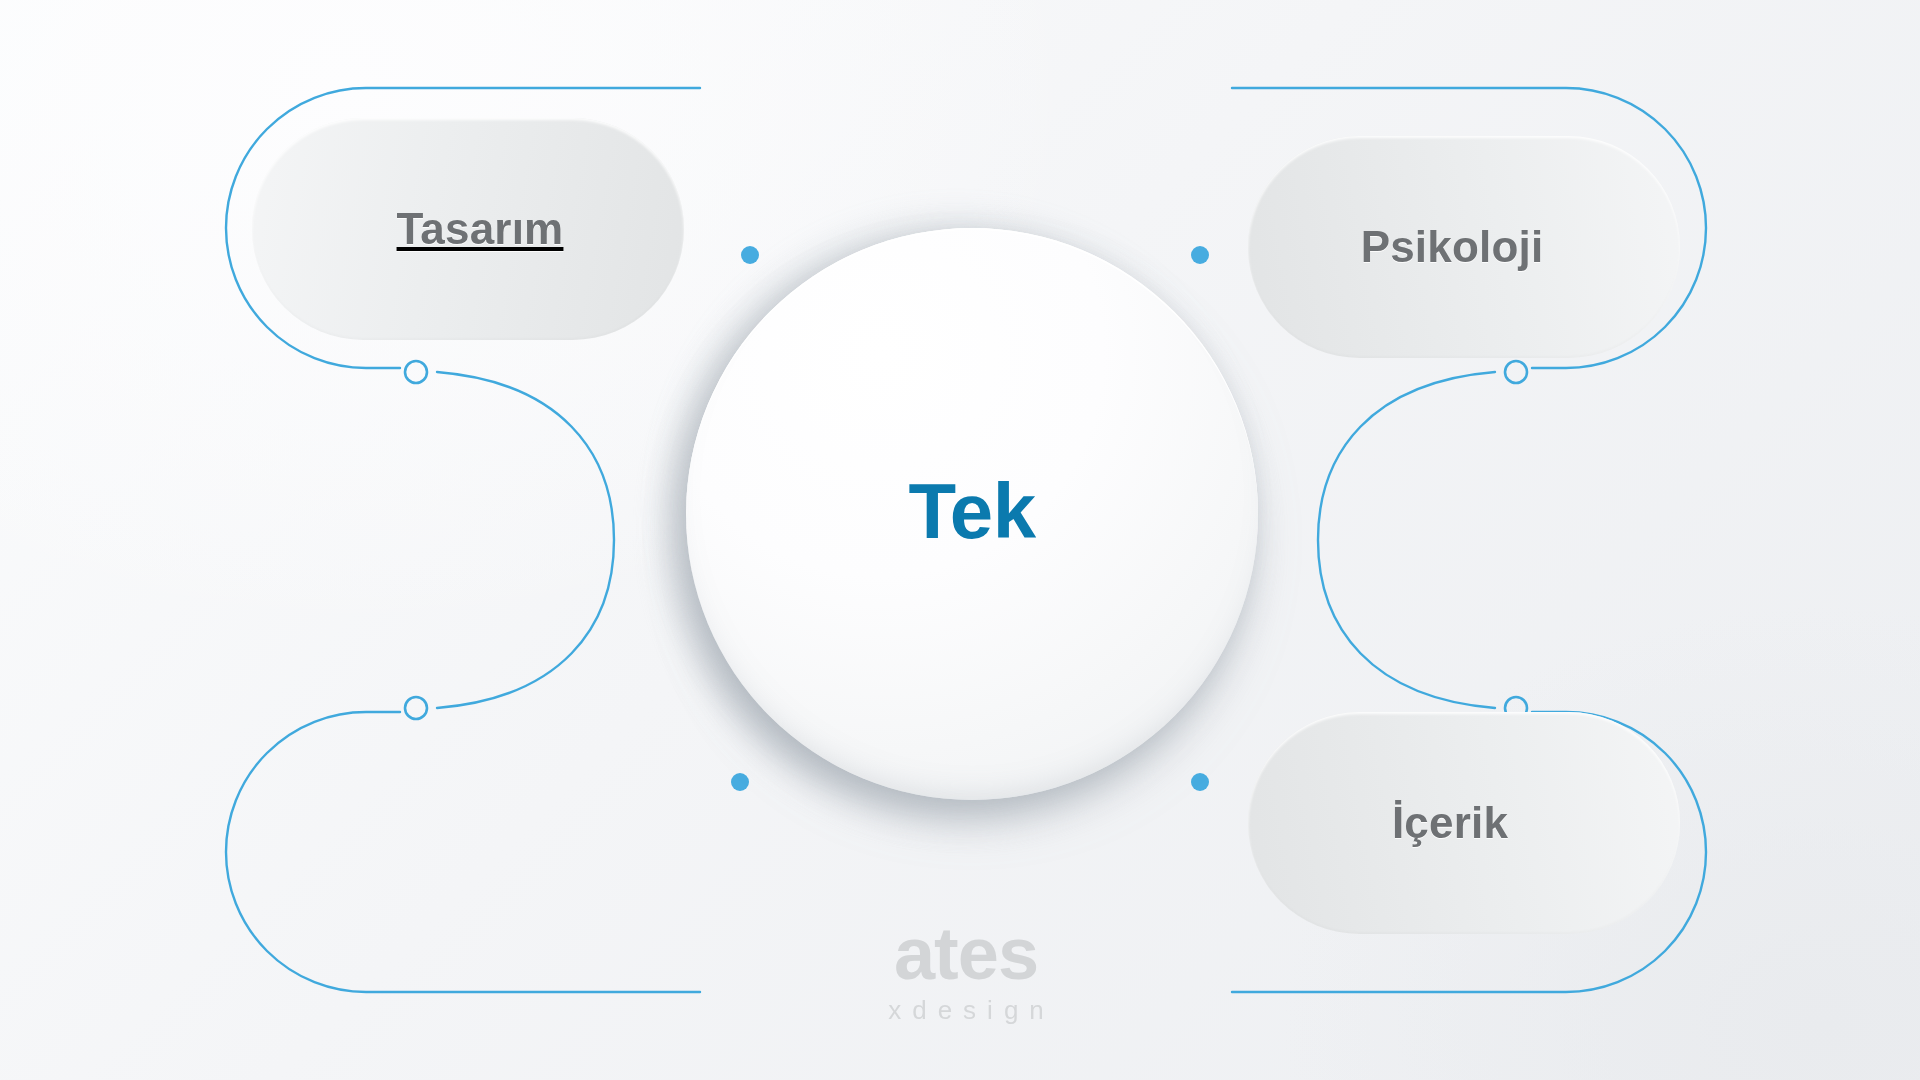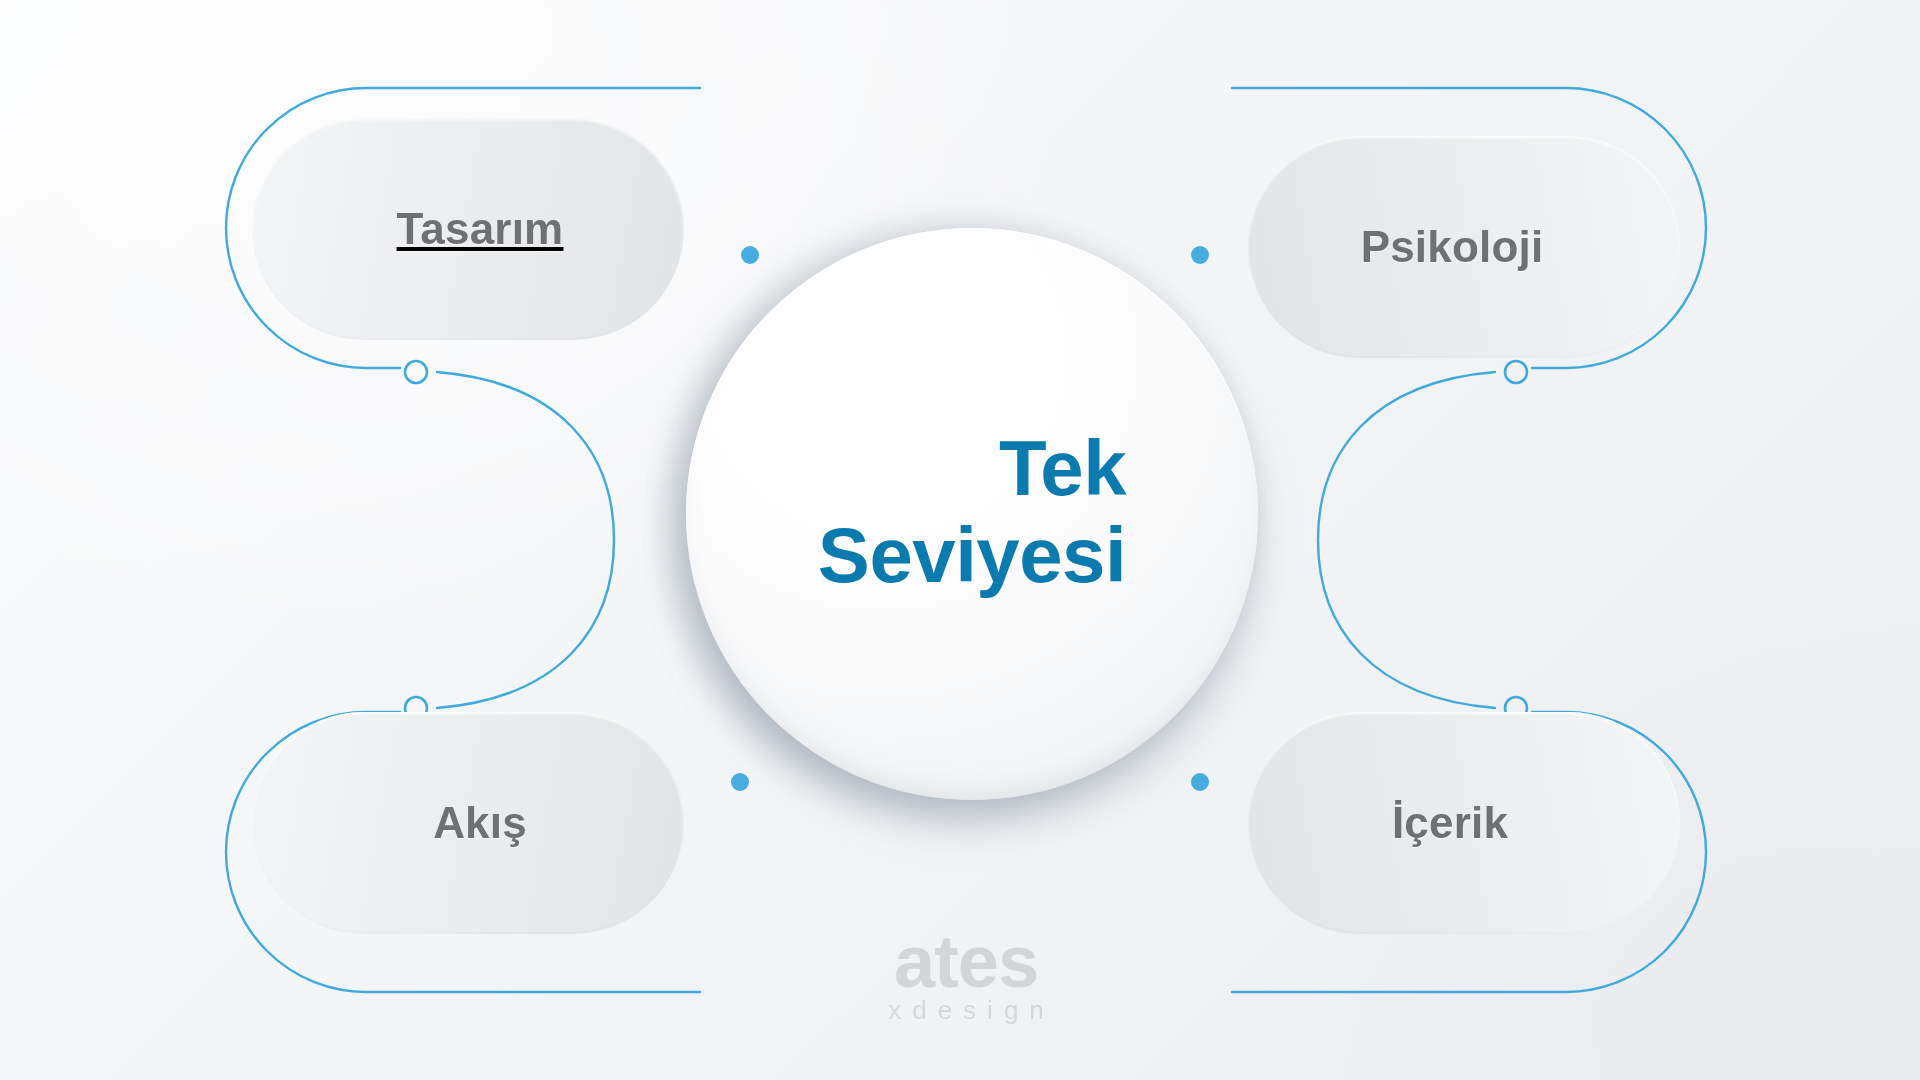--- a/index.html
+++ b/index.html
@@ -82,21 +82,21 @@
   #watermark{
     position:absolute;left:12px;right:0;bottom:54px;
     display:flex;flex-direction:column;align-items:center;
     pointer-events:none;user-select:none;
   }
   #wm-main{
     font-size:74px;font-weight:700;color:#d3d5d7;line-height:.82;
     letter-spacing:-1px;
   }
   #wm-sub{
-    margin-top:2px;
+    margin-top:10px;
     font-size:26px;font-weight:400;color:#d5d7d9;letter-spacing:11px;
     padding-left:11px;
     text-align:center;
   }
 </style>
 </head>
 <body>
 
 <div id="stage">
 
@@ -145,33 +145,29 @@
   </svg>
 
   <div class="pill" id="pill-tasarim">
     <span class="pill-label">Tasarım</span>
   </div>
 
   <div class="pill mirror" id="pill-psikoloji">
     <span class="pill-label">Psikoloji</span>
   </div>
 
-  <div class="pill" id="pill-akis">
-    <span class="pill-label">Akış</span>
-  </div>
 
   <div class="pill mirror" id="pill-icerik">
     <span class="pill-label">İçerik</span>
   </div>
 
   <div id="center-shadow"></div>
   <div id="center-circle">
     <div id="center-title">
       <span class="ln">Tek</span>
-      <span class="ln">Seviyesi</span>
     </div>
   </div>
 
   <div id="watermark">
     <div id="wm-main">ates</div>
     <div id="wm-sub">xdesign</div>
   </div>
 
 </div>
 

